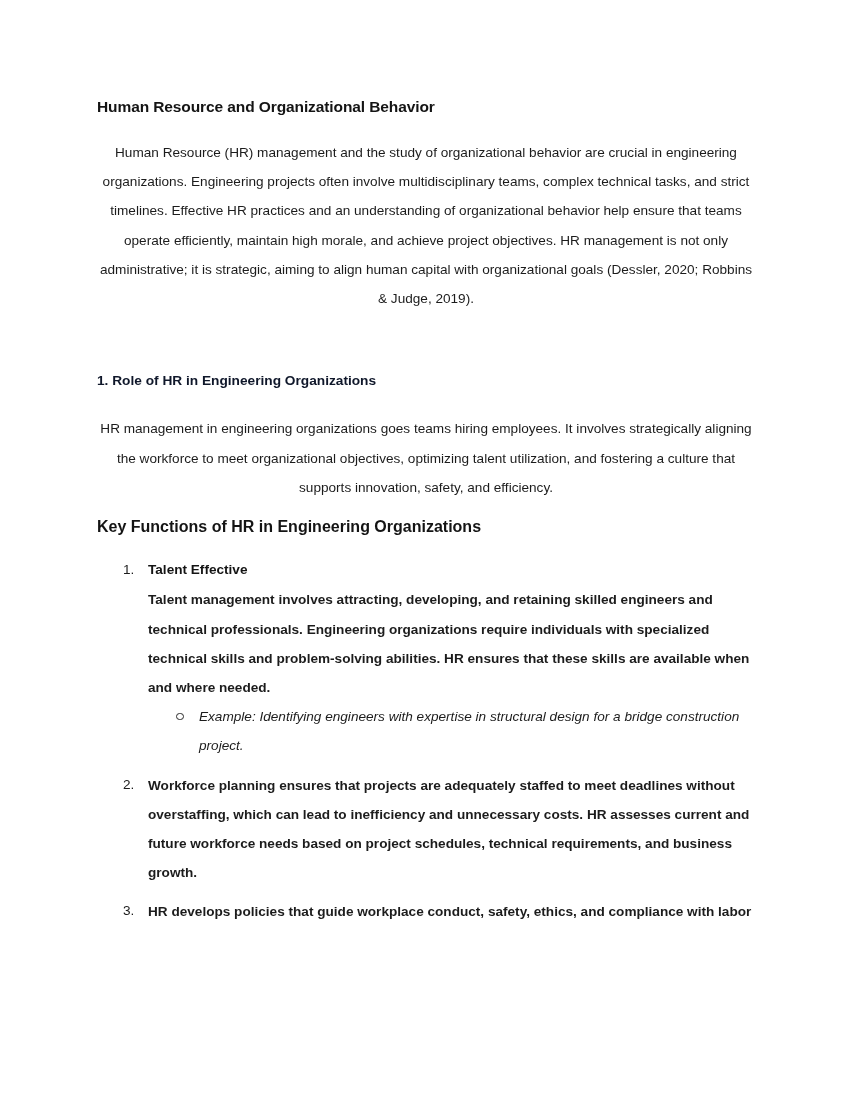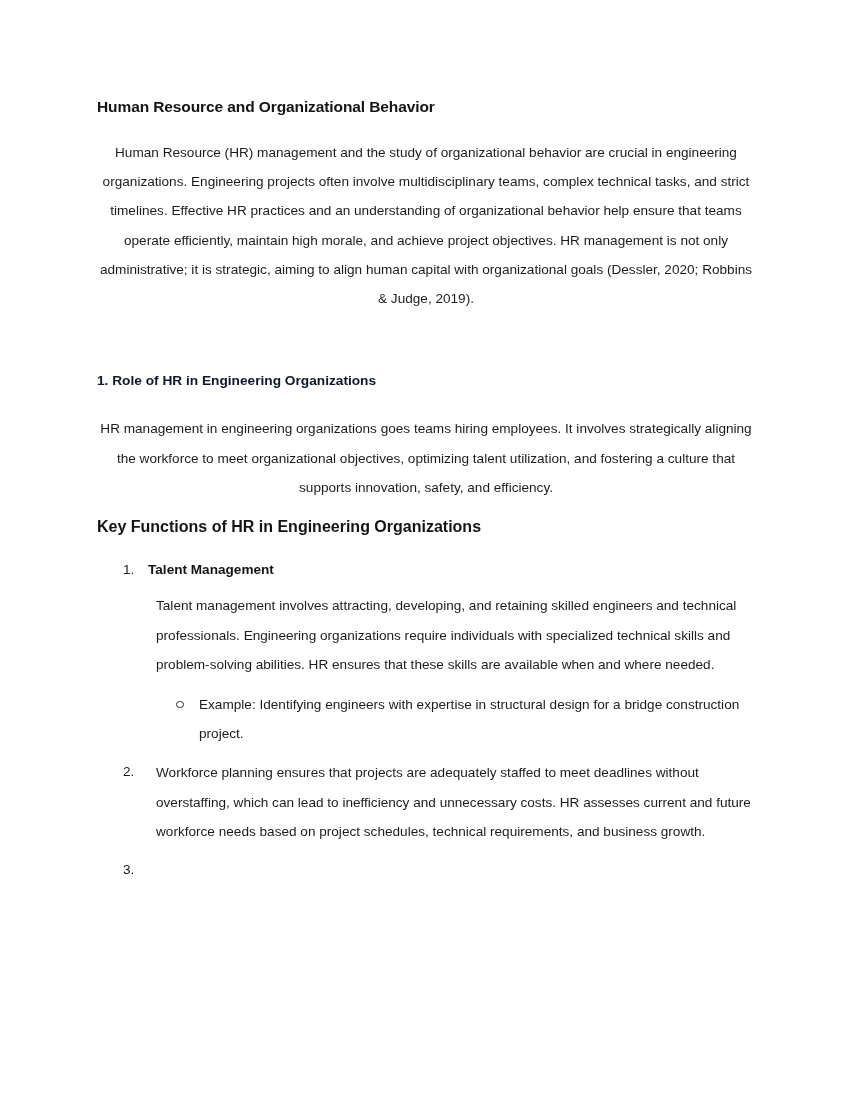--- a/index.html
+++ b/index.html
@@ -78,30 +78,31 @@
   }
   .item-title {
     font-size: 13.6px;
     font-weight: bold;
     line-height: 27px;
     color: #141414;
     margin: 0 0 2px 0;
   }
   .item-body {
     font-size: 13.6px;
-    font-weight: normal;
+    font-weight: bold;
     line-height: 29.2px;
     color: #1c1c1c;
-    margin: 8px;
+    margin: 0;
     max-width: 604px;
   }
   ul.sub-list {
     list-style: none;
-    margin: 11px 0 4px 0;
+    margin: 0 0 4px 0;
     padding: 0;
+    font-style: italic;
   }
   ul.sub-list > li.sub-item {
     position: relative;
     padding-left: 51px;
     margin-bottom: 6px;
   }
   .sub-marker {
     position: absolute;
     left: 28px;
     top: 0;
@@ -144,34 +145,35 @@
   <p class="body-text">HR management in engineering organizations goes teams hiring employees. It involves strategically aligning the workforce to meet organizational objectives, optimizing talent utilization, and fostering a culture that supports innovation, safety, and efficiency.</p>
 
   <div class="spacer-sm"></div>
 
   <h3 class="sub-heading">Key Functions of HR in Engineering Organizations</h3>
 
   <ol class="num-list">
 
     <li class="num-item">
       <span class="num-marker">1.</span>
-      <div class="item-title">Talent Management</div>
+      <div class="item-title">Talent Effective</div>
       <p class="item-body">Talent management involves attracting, developing, and retaining skilled engineers and technical professionals. Engineering organizations require individuals with specialized technical skills and problem-solving abilities. HR ensures that these skills are available when and where needed.</p>
       <ul class="sub-list">
         <li class="sub-item">
           <span class="sub-marker"><span class="ring"></span></span>
           <p class="sub-body">Example: Identifying engineers with expertise in structural design for a bridge construction project.</p>
         </li>
       </ul>
     </li>
 
     <li class="num-item">
       <span class="num-marker">2.</span>
       <p class="item-body">Workforce planning ensures that projects are adequately staffed to meet deadlines without overstaffing, which can lead to inefficiency and unnecessary costs. HR assesses current and future workforce needs based on project schedules, technical requirements, and business growth.</p>
     </li>
 
     <li class="num-item">
       <span class="num-marker">3.</span>
+      <p class="item-body">HR develops policies that guide workplace conduct, safety, ethics, and compliance with labor</p>
     </li>
 
   </ol>
 
 </div>
 
 </body></html>

